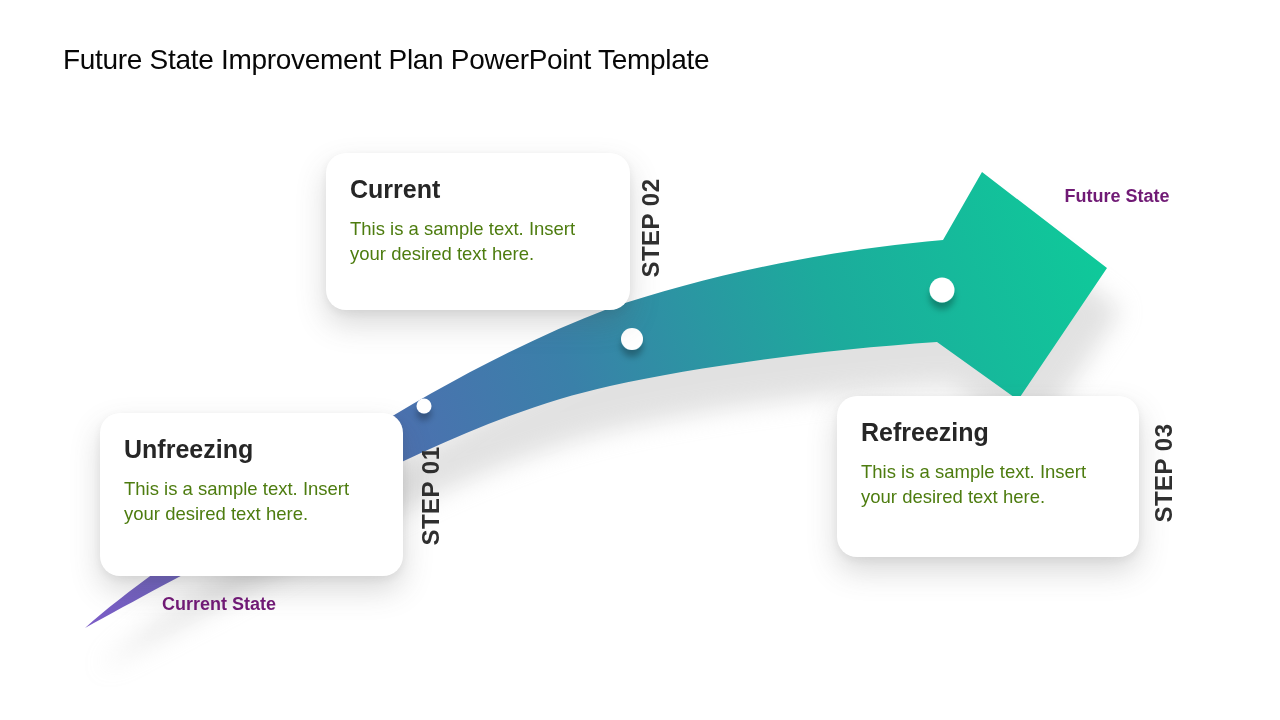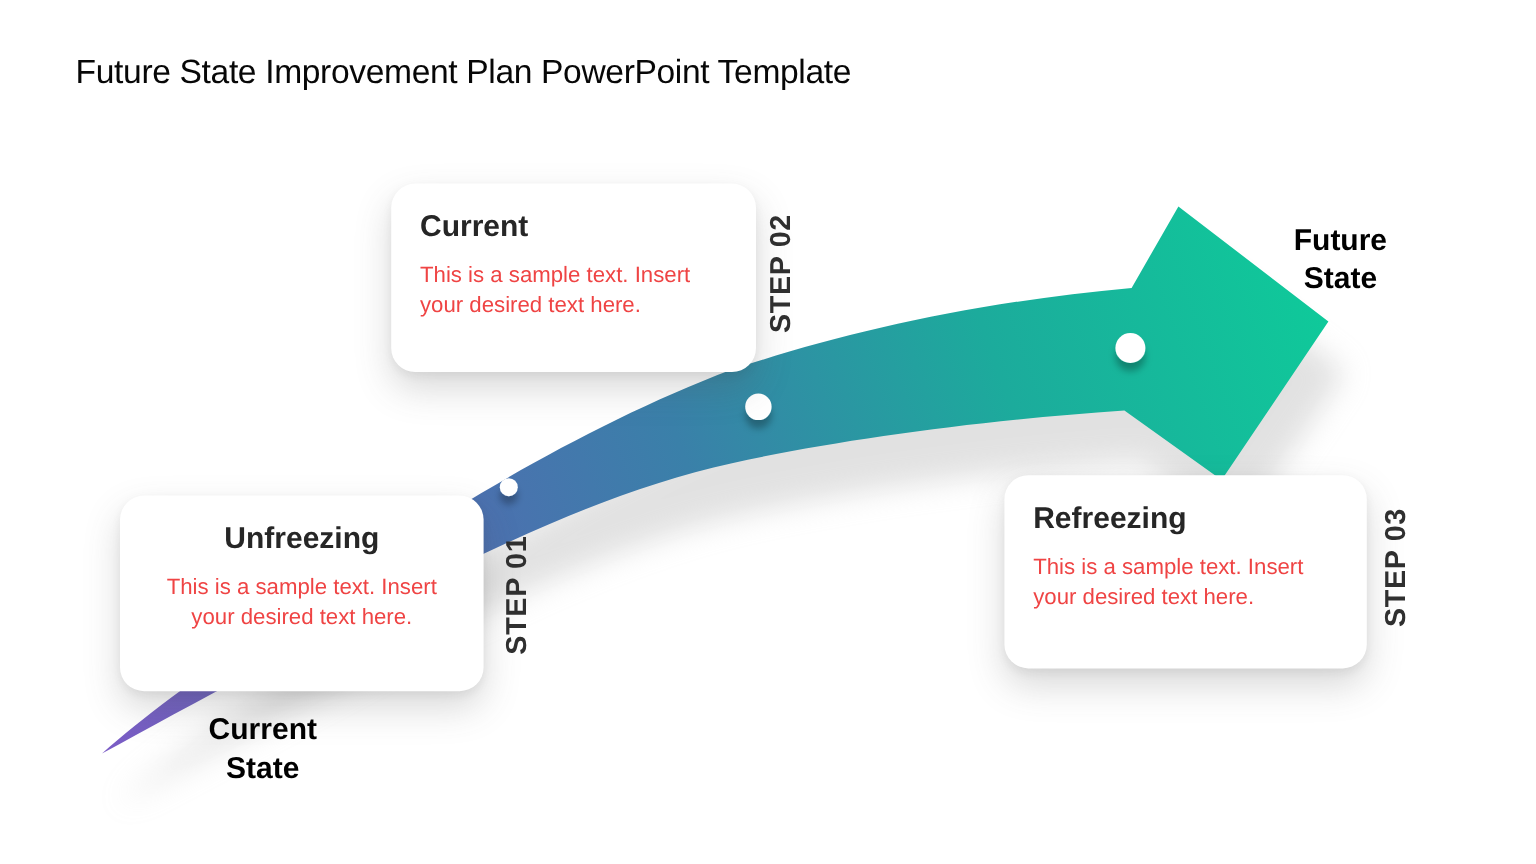--- a/index.html
+++ b/index.html
@@ -27,33 +27,33 @@
     left: 0;
     top: 0;
   }
   .card {
     position: absolute;
     background: #ffffff;
     border-radius: 20px;
     box-shadow: 0 14px 30px rgba(80, 80, 80, 0.22), 0 3px 8px rgba(0, 0, 0, 0.06);
     padding: 22px 24px;
   }
-  .card-unfreezing { left: 100px; top: 413px; width: 303px; height: 163px; text-align: center; }
+  .card-unfreezing { left: 100px; top: 413px; width: 303px; height: 163px; }
   .card-changing   { left: 326px; top: 153px; width: 304px; height: 157px; }
   .card-refreezing { left: 837px; top: 396px; width: 302px; height: 161px; }
   .card h2 {
     font-size: 25px;
     font-weight: 700;
     color: #262626;
     margin: 0 0 13px 0;
   }
   .card p {
     font-size: 18.5px;
     line-height: 1.33;
-    color: #ef4444;
+    color: #4d7c0f;
     max-width: 262px;
   }
   .step-label {
     position: absolute;
     width: 150px;
     height: 32px;
     text-align: center;
     font-size: 24px;
     font-weight: 700;
     color: #2f2f2f;
@@ -61,24 +61,24 @@
     transform: rotate(-90deg);
     white-space: nowrap;
   }
   .step-label-1 { left: 358px;  top: 480px; }
   .step-label-2 { left: 578px;  top: 212px; }
   .step-label-3 { left: 1091px; top: 457px; }
   .state-label {
     position: absolute;
     width: 136px;
     text-align: center;
-    font-size: 25px;
+    font-size: 18px;
     font-weight: 700;
     line-height: 1.27;
-    color: #000000;
+    color: #701a75;
   }
   .state-future  { left: 1049px; top: 185px; }
   .state-current { left: 151px;  top: 593px; }
 </style>
 </head>
 <body>
 
 <div class="slide">
 
   <h1 class="slide-title">Future State Improvement Plan PowerPoint Template</h1>

